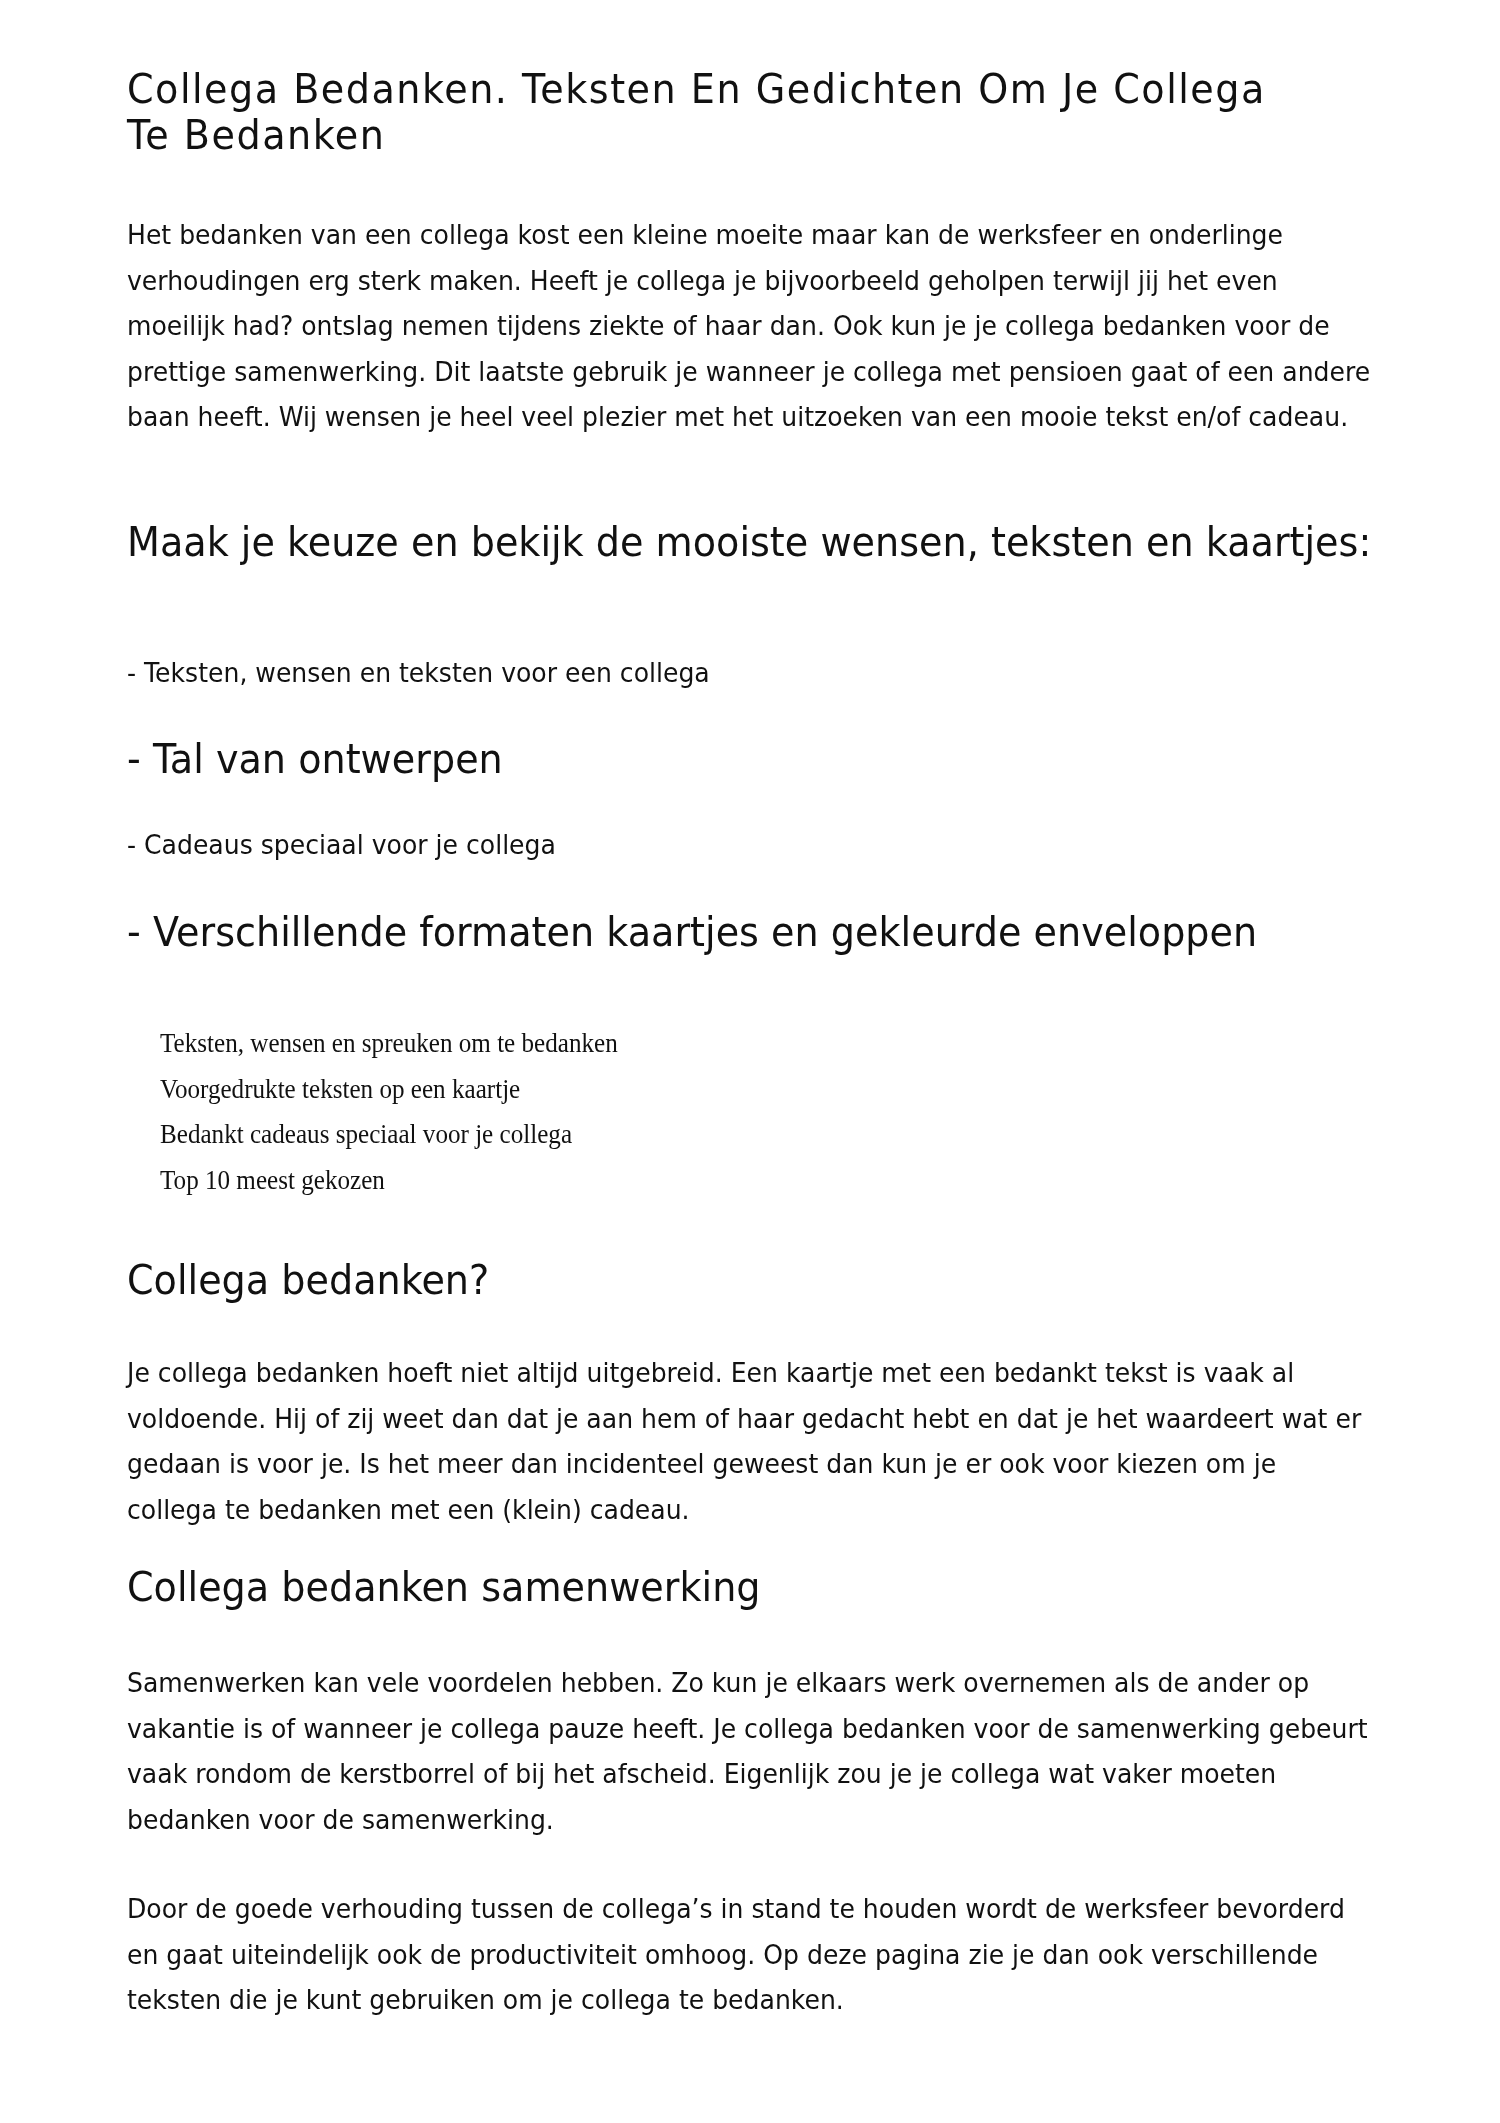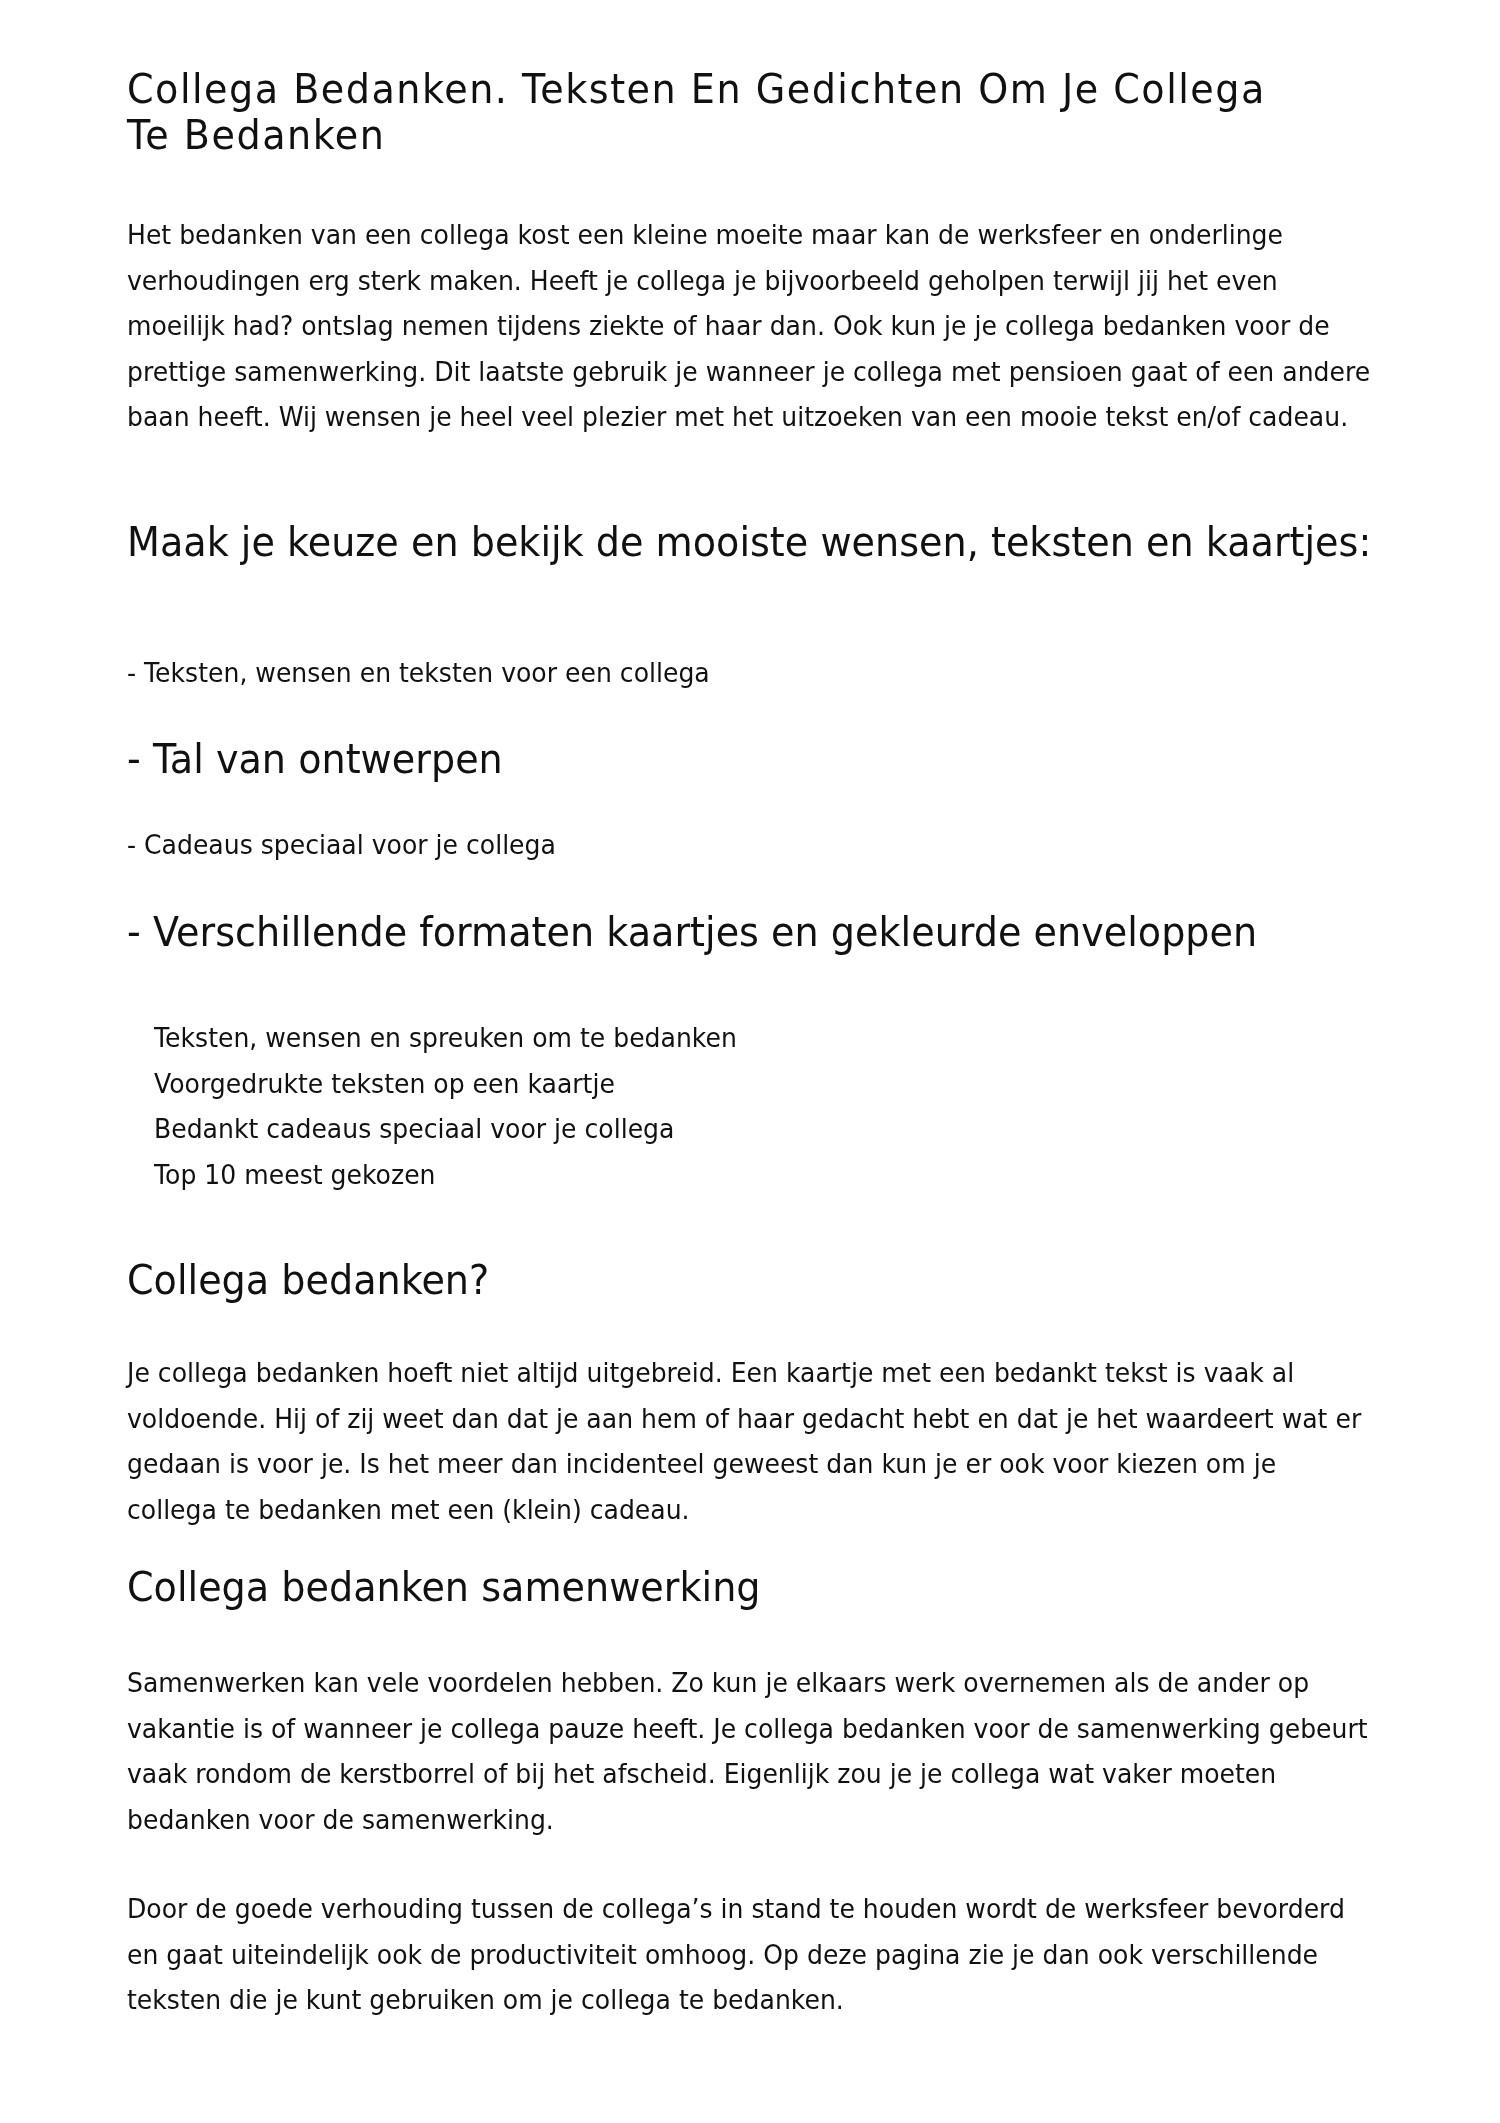--- a/index.html
+++ b/index.html
@@ -57,23 +57,24 @@
       line-height: 34px;
       transform: scaleX(0.93);
       transform-origin: left top;
       white-space: nowrap;
     }
     .abs { position: absolute; left: 0; }
     .link-list {
       position: absolute;
       left: 19px;
       top: 1007px;
-      margin: 8px;
+      margin: 14px;
       padding: 0;
       list-style: none;
+      font-family: Liberation Serif, serif;
     }
     .link-list li {
       font-size: 27px;
       line-height: 45.5px;
       transform: scaleX(0.93);
       transform-origin: left top;
       white-space: nowrap;
     }
   </style>
 </head>

